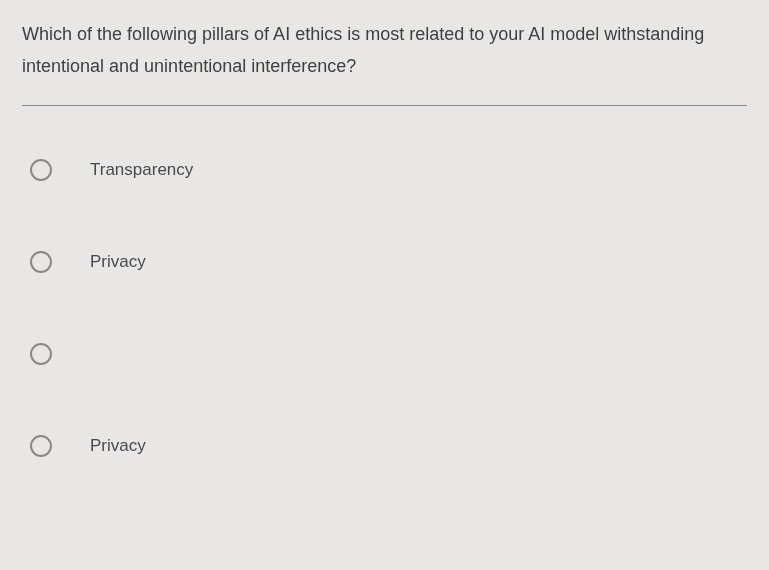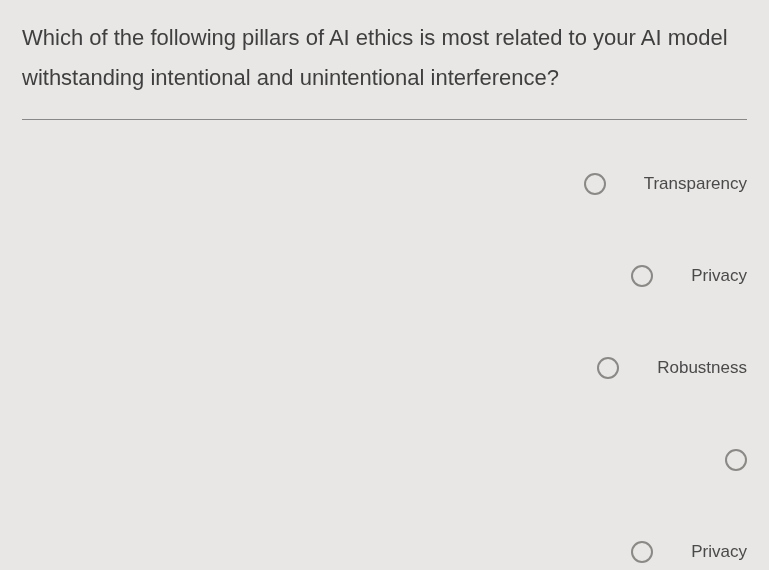--- a/index.html
+++ b/index.html
@@ -10,40 +10,39 @@
     body {
       width: 769px;
       height: 570px;
       background: #e8e7e5;
       font-family: -apple-system, BlinkMacSystemFont, "Segoe UI", Arial, sans-serif;
       padding: 18px 22px;
       color: #3a3a3a;
       overflow: hidden;
     }
     .question-text {
-      font-size: 22px;
+      font-size: 18px;
       line-height: 1.8;
       color: #3f3f3f;
       font-weight: 500;
       margin-bottom: 22px;
     }
     .divider {
       border: none;
       border-top: 1px solid #888;
       margin-bottom: 18px;
     }
     .options {
       padding-left: 8px;
     }
     .option-row {
       display: flex;
       align-items: center;
       gap: 38px;
       height: 92px;
-      justify-content: flex-end;
     }
     .radio {
       width: 22px;
       height: 22px;
       border: 2px solid #8a8986;
       border-radius: 50%;
       background: transparent;
       flex-shrink: 0;
       cursor: pointer;
     }
@@ -65,24 +64,20 @@
   <div class="option-row">
     <div class="radio"></div>
     <span class="option-label">Transparency</span>
   </div>
 
   <div class="option-row">
     <div class="radio"></div>
     <span class="option-label">Privacy</span>
   </div>
 
-  <div class="option-row">
-    <div class="radio"></div>
-    <span class="option-label">Robustness</span>
-  </div>
 
   <div class="option-row">
     <div class="radio"></div>
   </div>
 
   <div class="option-row">
     <div class="radio"></div>
     <span class="option-label">Privacy</span>
   </div>
 

